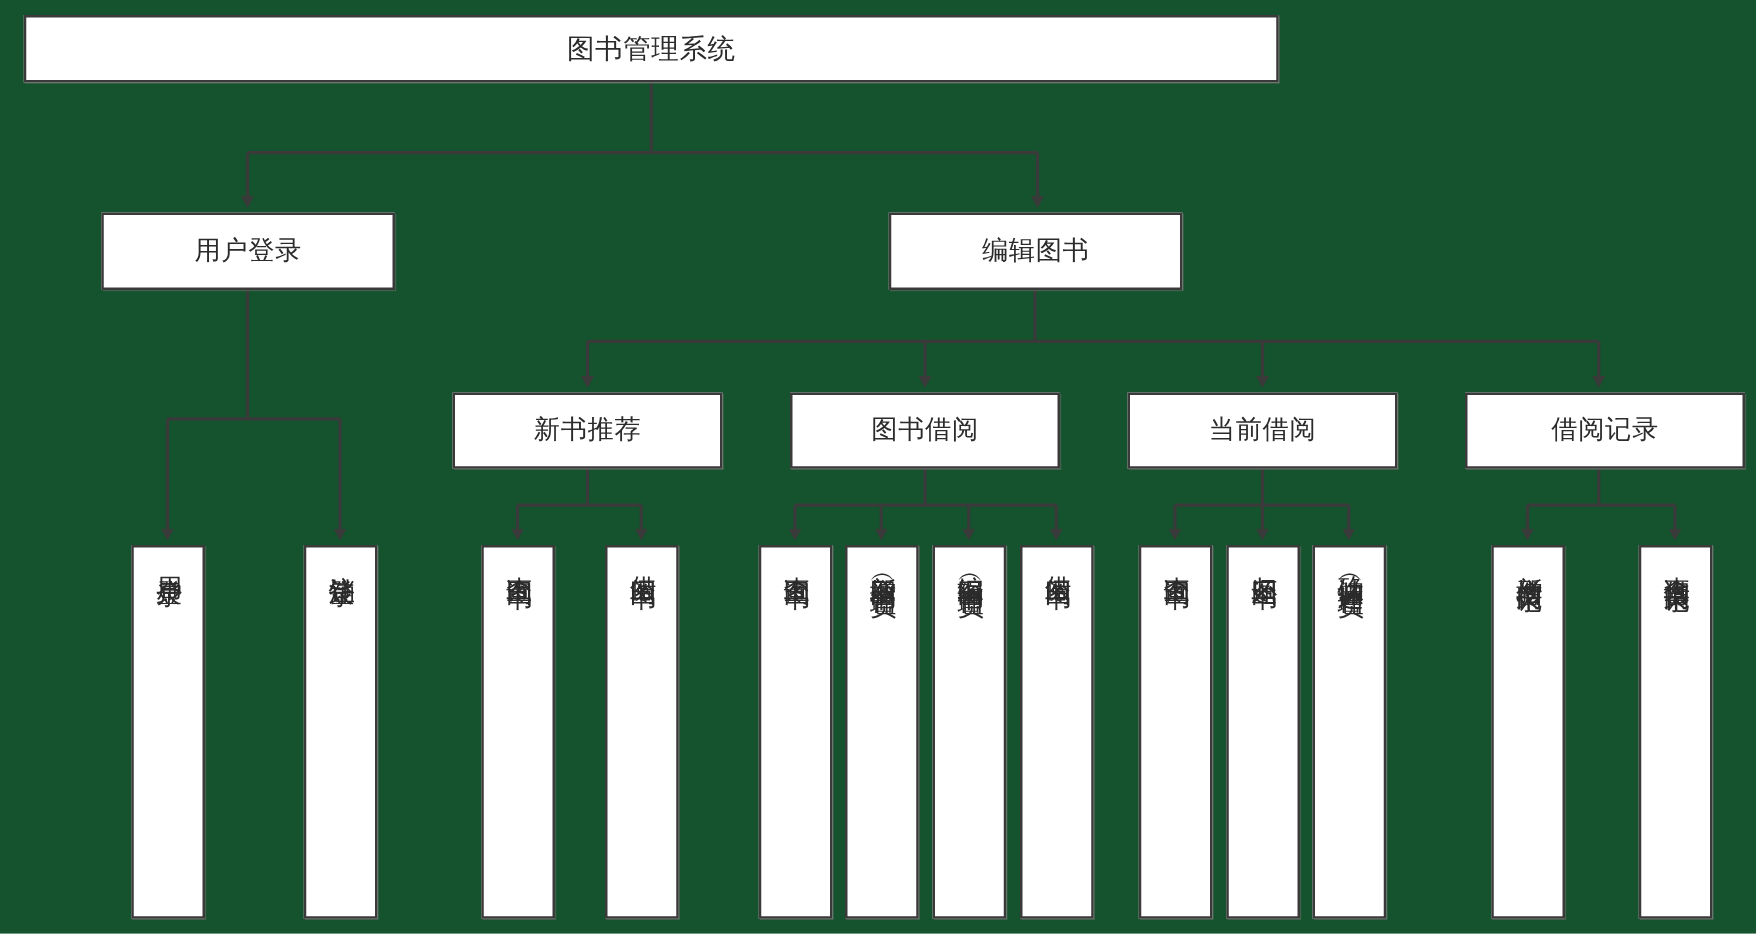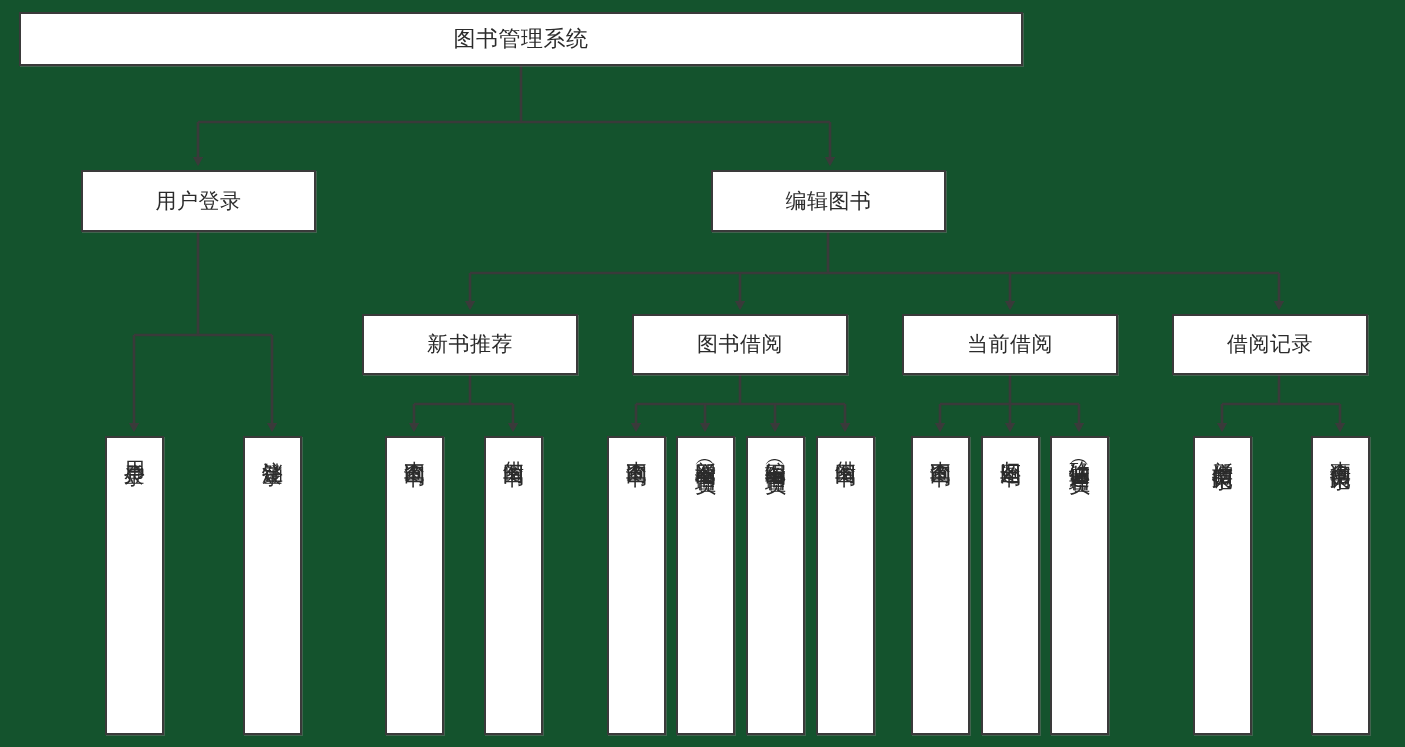--- a/index.html
+++ b/index.html
@@ -146,21 +146,21 @@
   </div>
 
   <div class="node h" style="left:632px; top:314px; width:216px; height:61px;">
     <span class="label">图书借阅</span>
   </div>
 
   <div class="node h" style="left:902px; top:314px; width:216px; height:61px;">
     <span class="label">当前借阅</span>
   </div>
 
-  <div class="node h" style="left:1172px; top:314px; width:196px; height:61px;">
+  <div class="node h" style="left:1172px; top:314px; width:224px; height:61px;">
     <span class="label">借阅记录</span>
   </div>
 
   <div class="node v" style="left:105px; top:436px; width:59px; height:299px;">
     <span class="label">用户登录</span>
   </div>
 
   <div class="node v" style="left:243px; top:436px; width:59px; height:299px;">
     <span class="label">注销登录</span>
   </div>

